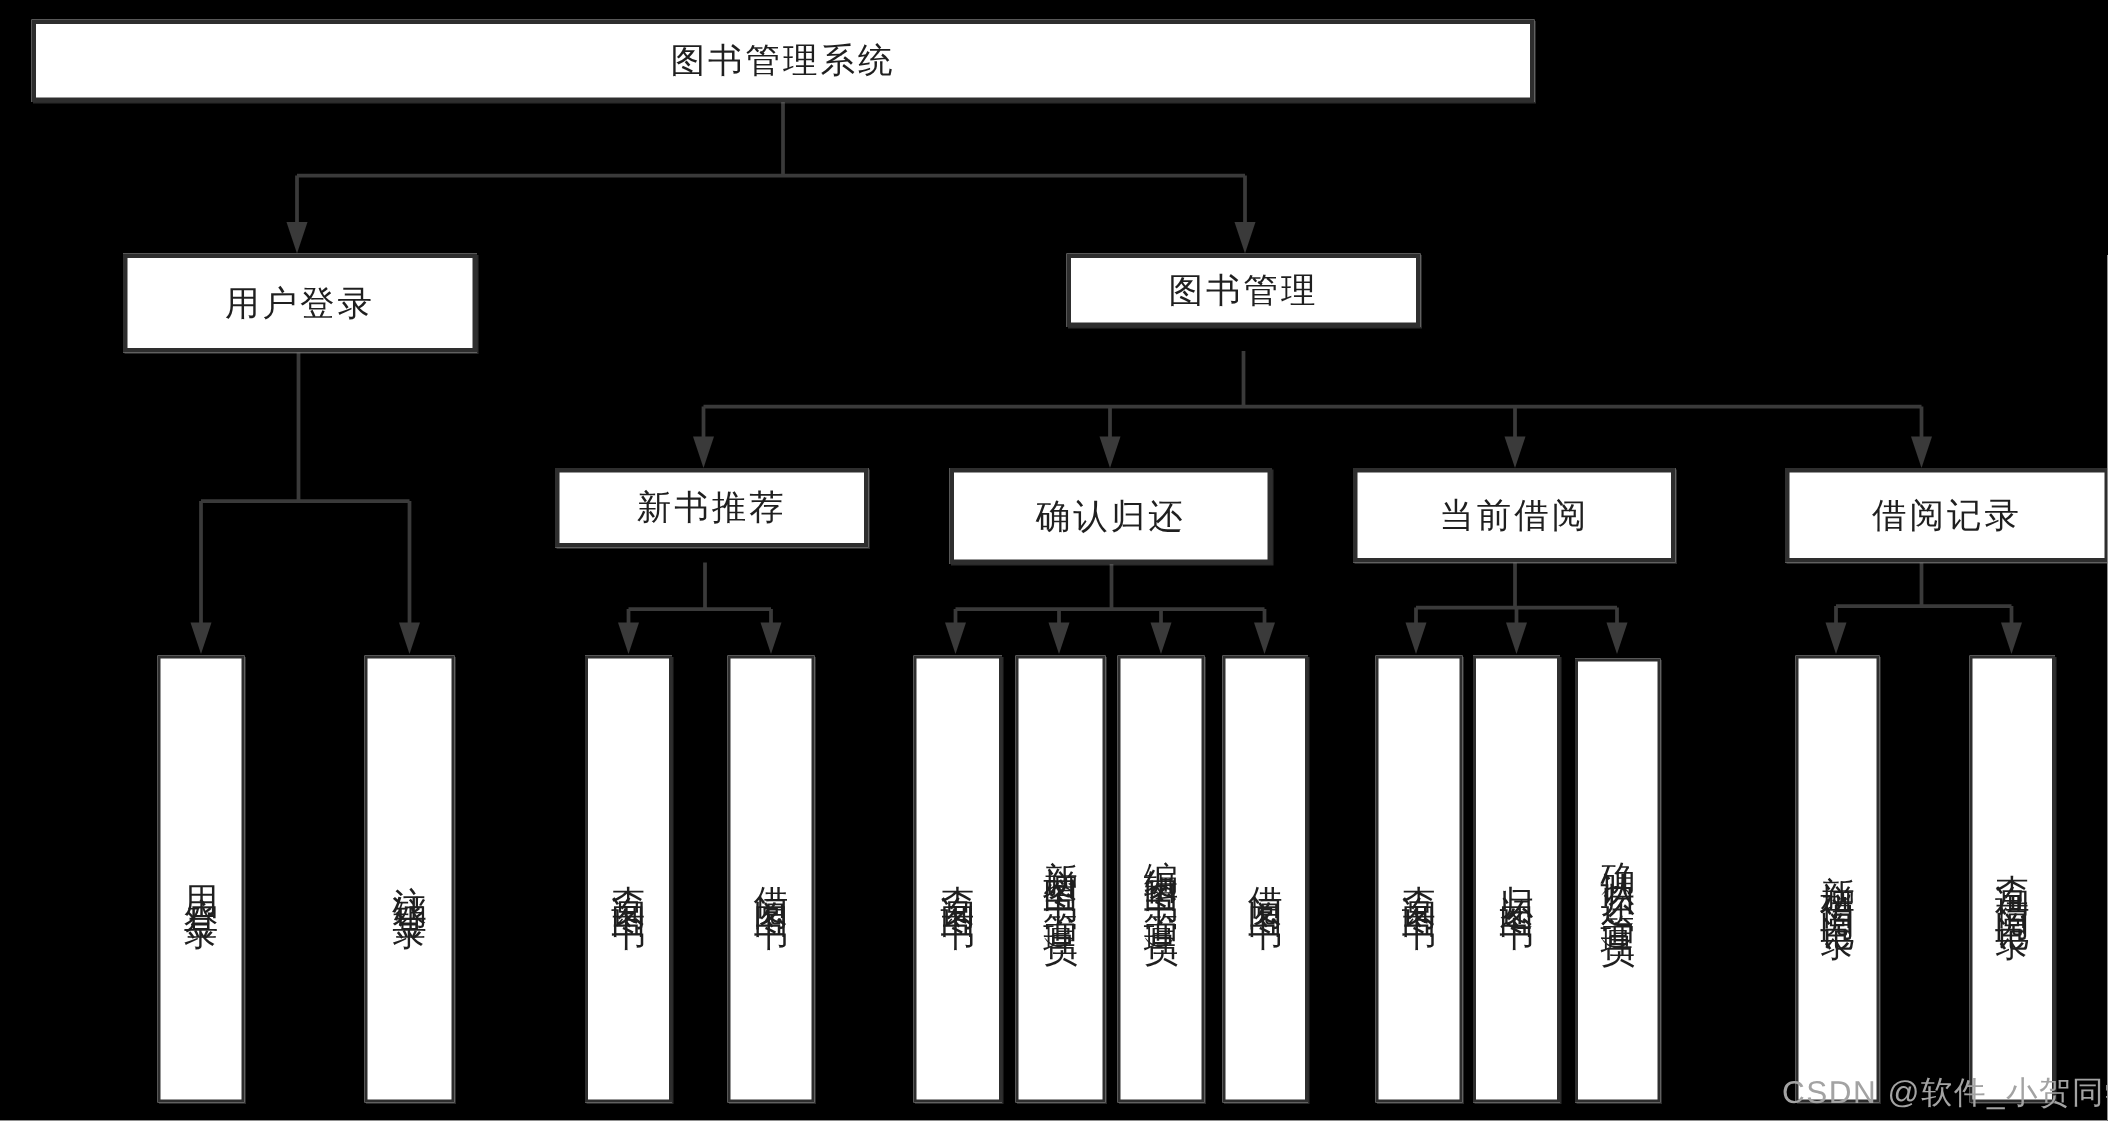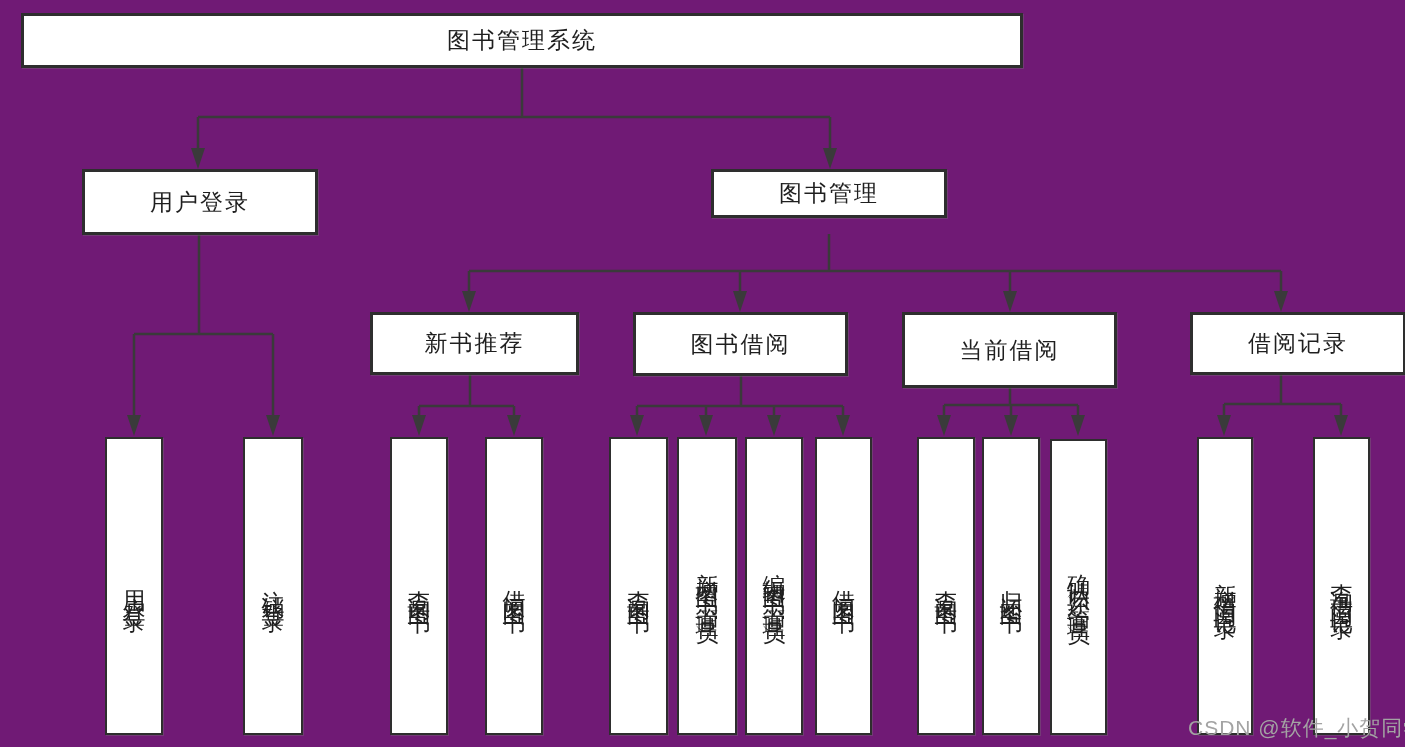--- a/index.html
+++ b/index.html
@@ -1,21 +1,21 @@
 <!DOCTYPE html>
 <html><head>
 <meta charset="utf-8">
 <style>
   html, body { margin: 0; padding: 0; background: #ffffff; }
   body { font-family: "Liberation Sans", "DejaVu Sans", sans-serif; }
   #canvas {
     position: relative;
     width: 1405px;
     height: 747px;
-    background: #701a75;
+    background: #000000;
     overflow: hidden;
   }
   #edges {
     position: absolute;
     left: 0; top: 0;
     width: 1405px; height: 747px;
     z-index: 1;
   }
   .node {
     position: absolute;
@@ -103,23 +103,23 @@
       <polygon class="arrowhead" points="1217,415 1231,415 1224,436"></polygon>
       <polygon class="arrowhead" points="1334,415 1348,415 1341,436"></polygon>
     </g>
   </svg>
 
   <div class="node root" style="left:21px; top:13px; width:1002px; height:55px;">图书管理系统</div>
 
   <div class="node branch" style="left:82px; top:169px; width:236px; height:66px;">用户登录</div>
   <div class="node branch" style="left:711px; top:169px; width:236px; height:49px;">图书管理</div>
 
-  <div class="node branch" style="left:370px; top:312px; width:209px; height:63px;">新书推荐</div>
-  <div class="node branch" style="left:633px; top:312px; width:215px; height:64px;">图书借阅</div>
-  <div class="node branch" style="left:902px; top:312px; width:215px; height:76px;">当前借阅</div>
+  <div class="node branch" style="left:370px; top:312px; width:209px; height:53px;">新书推荐</div>
+  <div class="node branch" style="left:633px; top:312px; width:215px; height:64px;">确认归还</div>
+  <div class="node branch" style="left:902px; top:312px; width:215px; height:63px;">当前借阅</div>
   <div class="node branch" style="left:1174px; top:312px; width:216px; height:63px;margin-left:16px;">借阅记录</div>
 
   <div class="node leaf" style="left:105px; top:437px; width:58px; height:298px;">用户登录</div>
   <div class="node leaf" style="left:243px; top:437px; width:60px; height:298px;">注销登录</div>
 
   <div class="node leaf" style="left:390px; top:437px; width:58px; height:298px;">查询图书</div>
   <div class="node leaf" style="left:485px; top:437px; width:58px; height:298px;">借阅图书</div>
 
   <div class="node leaf" style="left:609px; top:437px; width:59px; height:298px;">查询图书</div>
   <div class="node leaf" style="left:677px; top:437px; width:60px; height:298px;">新增图书（管理员）</div>

